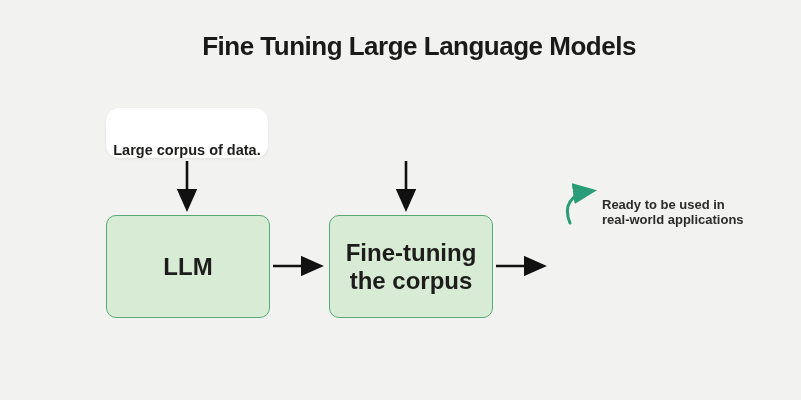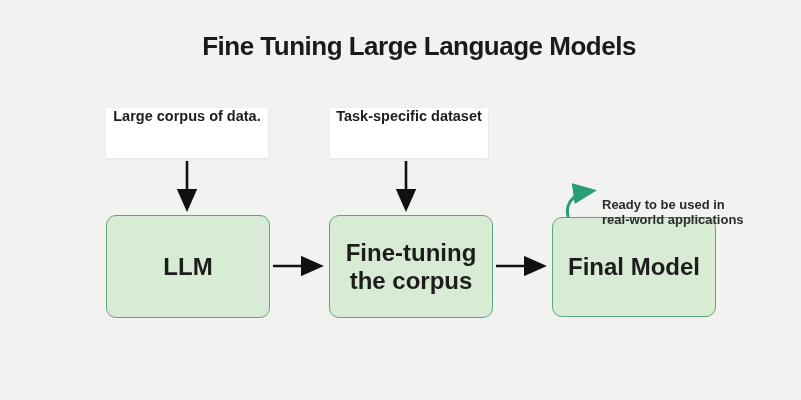--- a/index.html
+++ b/index.html
@@ -23,24 +23,24 @@
     text-align: center;
     font-size: 26px;
     font-weight: 700;
     letter-spacing: -0.5px;
     color: #1a1a1a;
     padding-left: 37px;
   }
   .input-label {
     position: absolute;
     background: #ffffff;
-    border-radius: 0;
+    border-radius: 13px;
     box-shadow: 0 1px 3px rgba(0,0,0,0.07);
     display: flex;
-    align-items: flex-start;
+    align-items: flex-end;
     justify-content: center;
     font-size: 14.5px;
     font-weight: 700;
     color: #1d1d1b;
     white-space: nowrap;
   }
   .input-label.one   { left: 106px; top: 108px; width: 162px; height: 50px; }
   .input-label.two   { left: 330px; top: 108px; width: 158px; height: 50px; }
   .node {
     position: absolute;
@@ -82,23 +82,20 @@
 </head>
 <body>
 
 <div class="canvas">
 
   <div class="title">Fine Tuning Large Language Models</div>
 
   <div class="input-label one">
     <span>Large corpus of data.</span>
   </div>
-  <div class="input-label two">
-    <span>Task-specific dataset</span>
-  </div>
 
   <svg class="connectors" viewBox="0 0 801 400">
     <defs>
       <marker id="arrowhead-black" markerWidth="9" markerHeight="8" refX="7.5" refY="4" orient="auto">
         <path d="M0,0 L9,4 L0,8 Z" fill="#111111"></path>
       </marker>
       <marker id="arrowhead-teal" markerWidth="8" markerHeight="8" refX="6" refY="4" orient="auto">
         <path d="M0,0.5 L8,4 L0,7.5 Z" fill="#2a9d78"></path>
       </marker>
     </defs>
@@ -109,20 +106,17 @@
     <path d="M 570 223 C 563 206, 570 194, 591 191" fill="none" stroke="#2a9d78" stroke-width="3" stroke-linecap="round" marker-end="url(#arrowhead-teal)"></path>
   </svg>
 
   <div class="node llm">
     <span>LLM</span>
   </div>
   <div class="node finetune">
     <span>Fine-tuning
 the corpus</span>
   </div>
-  <div class="node finalmodel">
-    <span>Final Model</span>
-  </div>
 
   <div class="annotation">Ready to be used in
 real-world applications</div>
 
 </div>
 
 </body></html>

